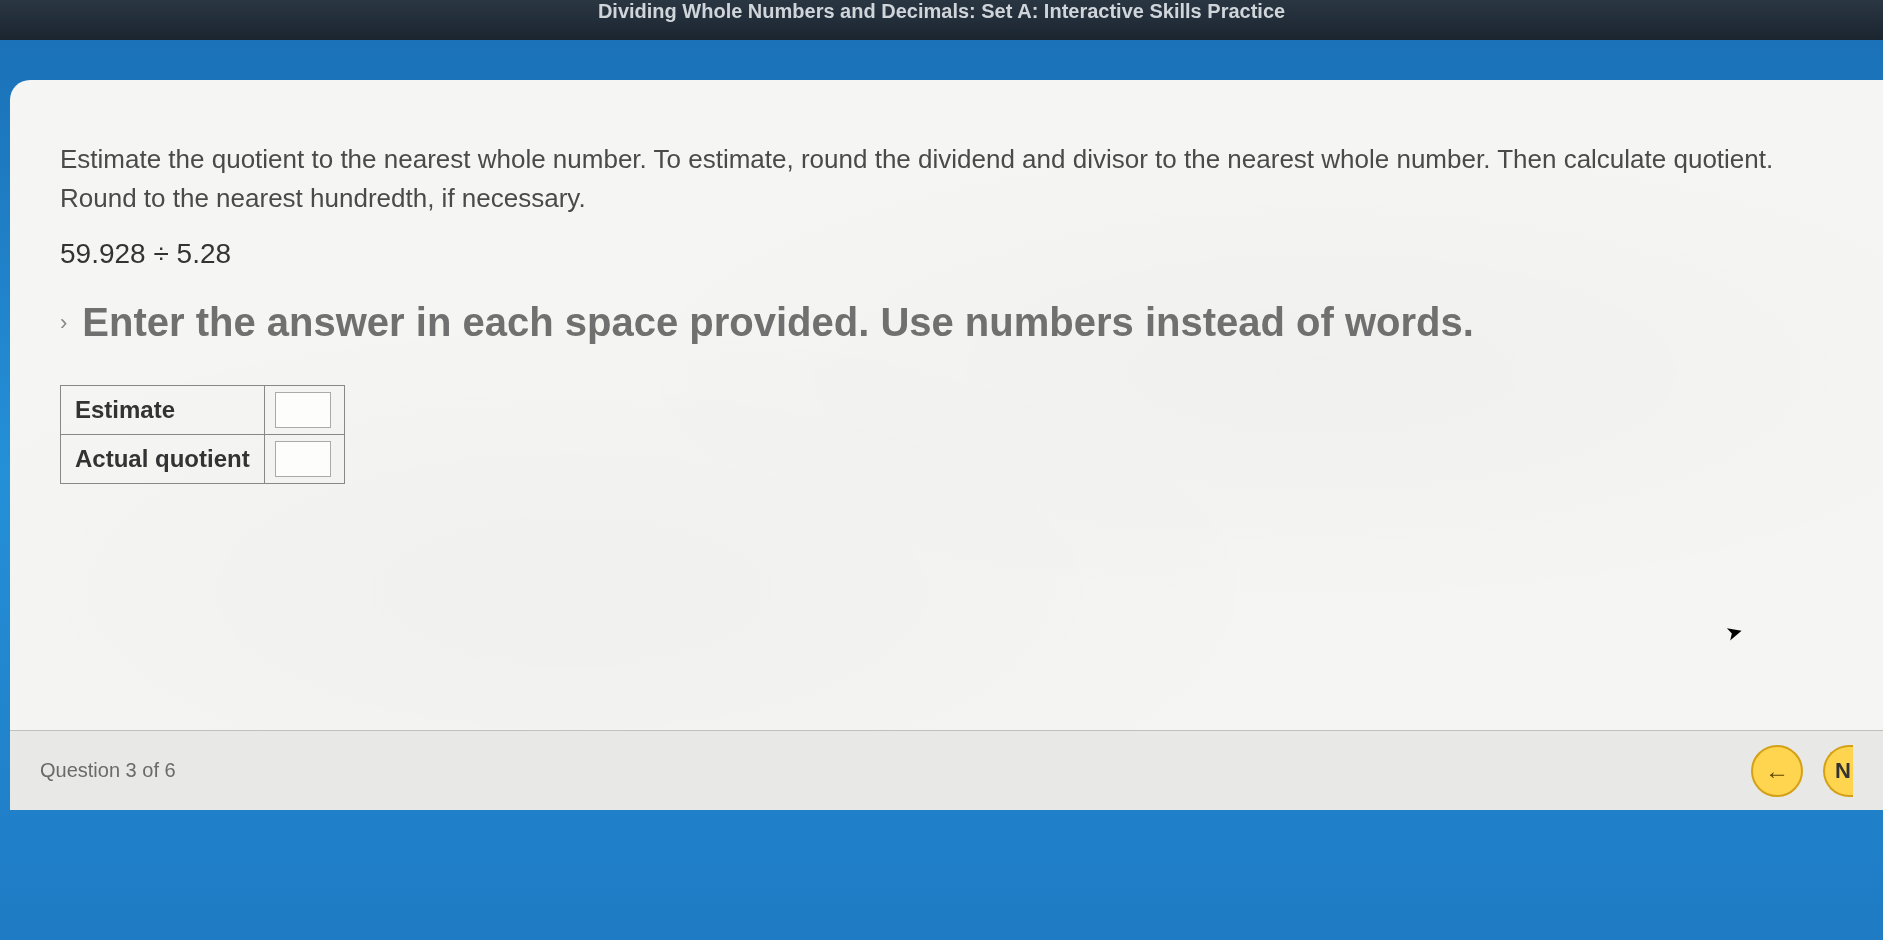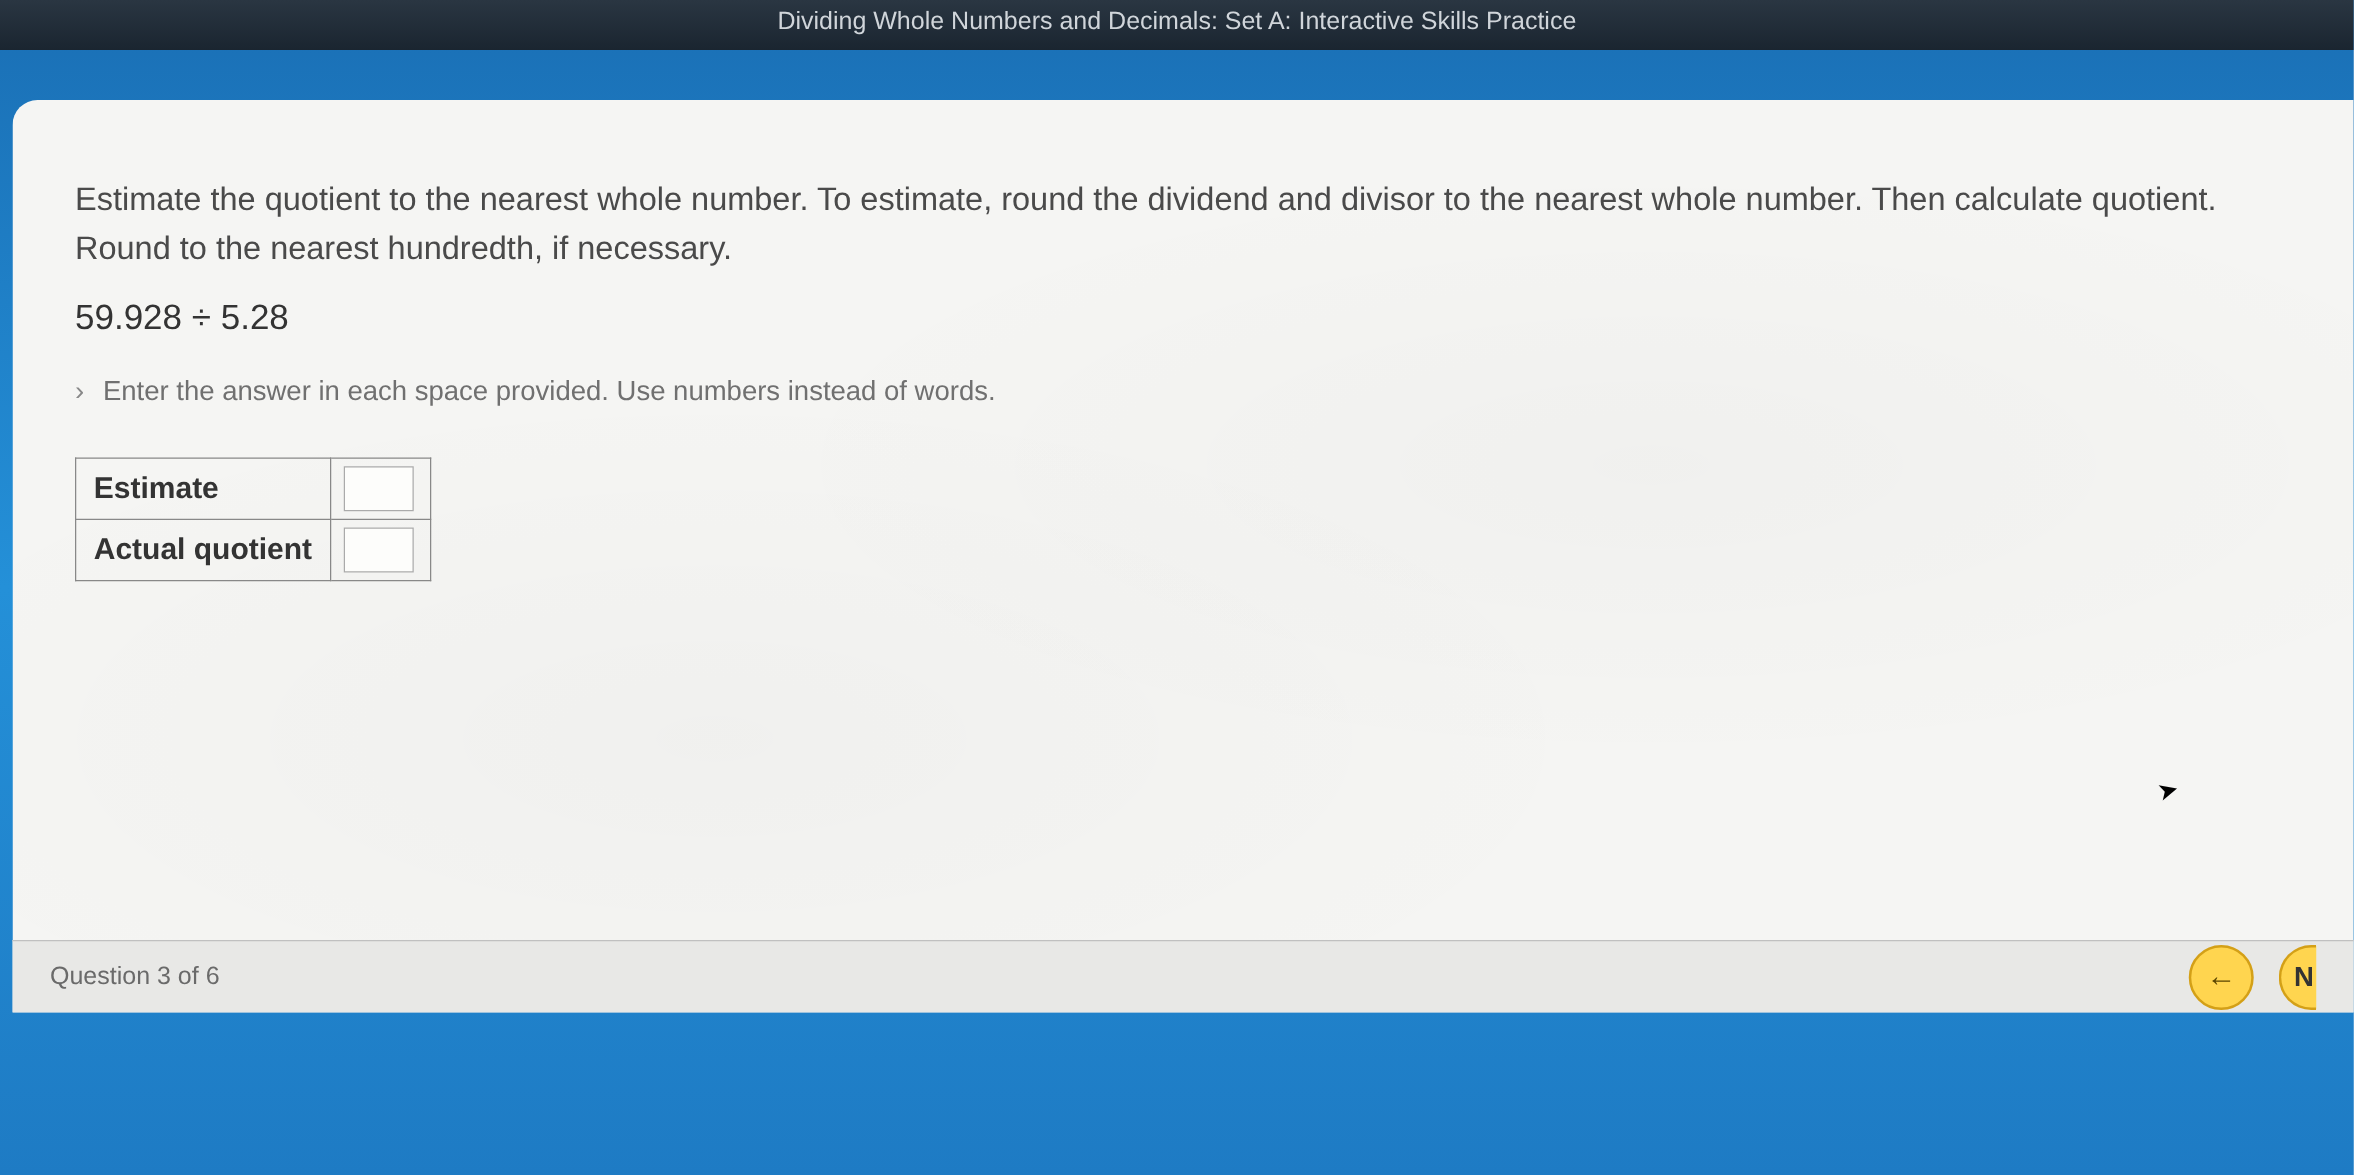--- a/index.html
+++ b/index.html
@@ -14,25 +14,24 @@
       width: 1883px;
       height: 940px;
       overflow: hidden;
       position: relative;
     }
     
     .header-bar {
       background: linear-gradient(180deg, #2a3642 0%, #1a2530 100%);
       height: 40px;
       display: flex;
-      align-items: center;
       justify-content: center;
       color: #d0d5da;
       font-size: 20px;
-      font-weight: 400;
+      font-weight: 700;
       padding-bottom: 6px;
     }
     
     .main-card {
       background: #f5f5f3;
       margin: 40px 0 0 10px;
       border-radius: 20px 0 0 0;
       padding: 60px 69px 40px 50px;
       height: 730px;
       position: relative;
@@ -61,23 +60,23 @@
       margin-bottom: 40px;
     }
     
     .chevron-icon {
       color: #888;
       font-size: 22px;
       margin-right: 15px;
     }
     
     .hint-text {
-      font-size: 22px;
+      font-size: 40px;
       color: #707070;
-      font-weight: 400;
+      font-weight: 700;
     }
     
     .answer-table {
       border-collapse: collapse;
       margin-top: 10px;
     }
     
     .answer-table td {
       border: 1px solid #888;
       padding: 10px 14px;
@@ -98,21 +97,21 @@
       background: #fdfdfb;
       font-size: 18px;
       text-align: center;
     }
     
     .footer-bar {
       position: absolute;
       bottom: 0;
       left: 0;
       right: 0;
-      height: 58px;
+      height: 80px;
       background: #e8e8e6;
       border-top: 1px solid #c0c0c0;
       display: flex;
       align-items: center;
       justify-content: space-between;
       padding: 0 30px;
       border-radius: 0;
     }
     
     .question-counter {

